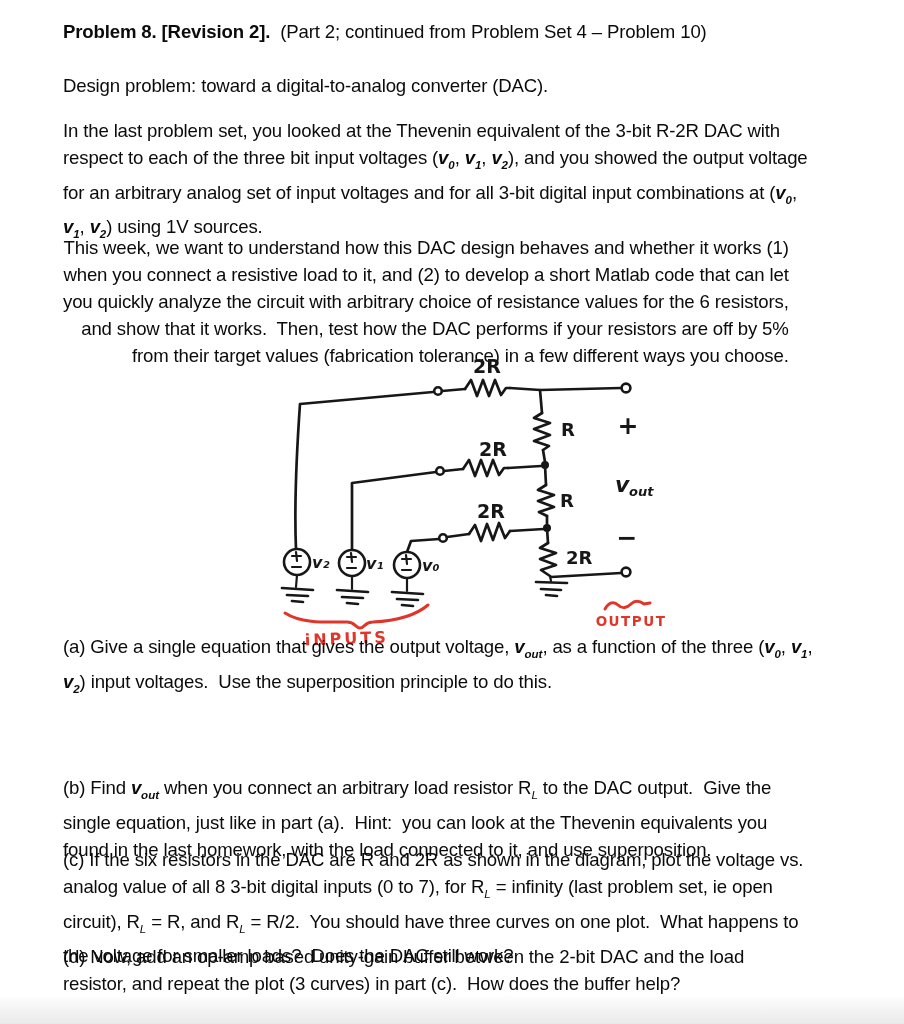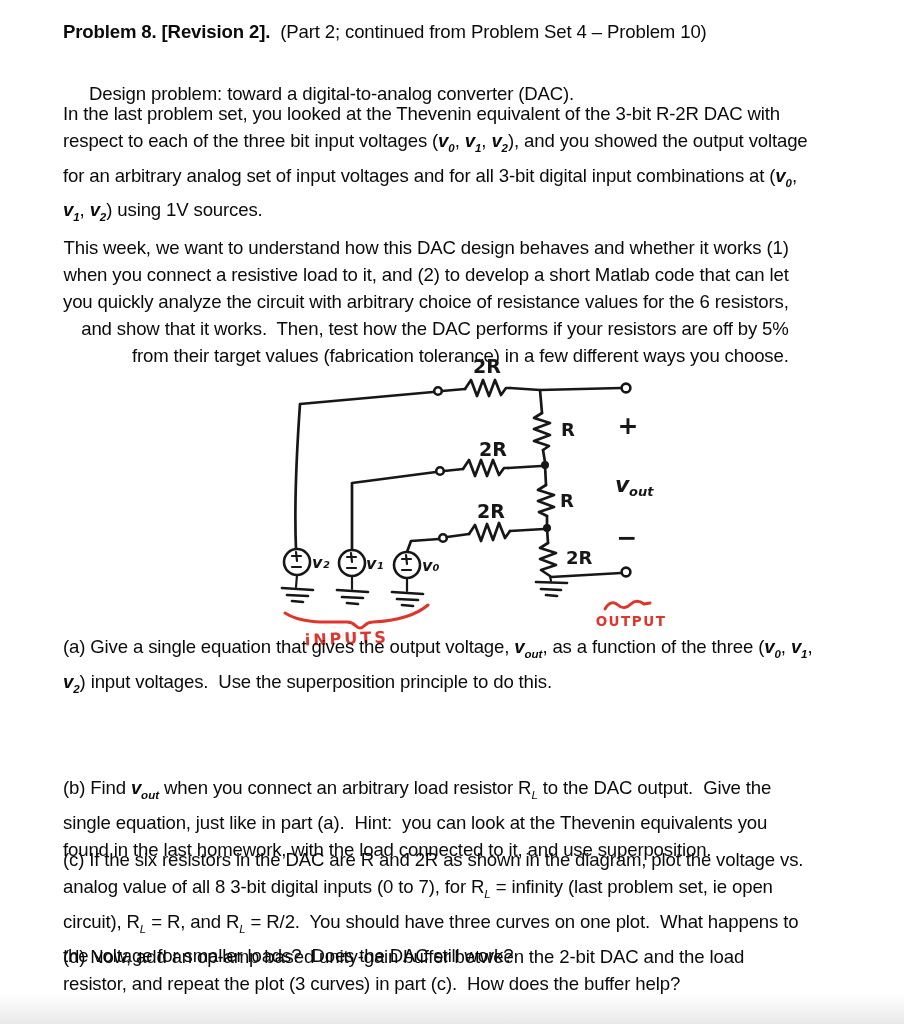--- a/index.html
+++ b/index.html
@@ -30,23 +30,23 @@
     position:absolute;left:0;bottom:0;width:904px;height:30px;
     background:linear-gradient(to bottom,rgba(233,233,233,0),#e9e9e9);
     pointer-events:none;
   }
 </style>
 </head>
 <body>
 
 <div class="para" style="top:18px;"><span class="title-bold">Problem 8. [Revision 2].</span><span>  (Part 2; continued from Problem Set 4 – Problem 10)</span></div>
 
-<div class="para" style="top:80px;margin-left:26px;">Design problem: toward a digital-to-analog converter (DAC).</div>
+<div class="para" style="top:72px;">Design problem: toward a digital-to-analog converter (DAC).</div>
 
-<div class="para" style="top:100px;">In the last problem set, you looked at the Thevenin equivalent of the 3-bit R-2R DAC with
+<div class="para" style="top:117px;">In the last problem set, you looked at the Thevenin equivalent of the 3-bit R-2R DAC with
 respect to each of the three bit input voltages (<i>v<sub>0</sub></i>, <i>v<sub>1</sub></i>, <i>v<sub>2</sub></i>), and you showed the output voltage
 for an arbitrary analog set of input voltages and for all 3-bit digital input combinations at (<i>v<sub>0</sub></i>,
 <i>v<sub>1</sub></i>, <i>v<sub>2</sub></i>) using 1V sources.</div>
 
 <div class="para" style="top:234px;text-align:right;">This week, we want to understand how this DAC design behaves and whether it works (1)
 when you connect a resistive load to it, and (2) to develop a short Matlab code that can let
 you quickly analyze the circuit with arbitrary choice of resistance values for the 6 resistors,
 and show that it works.  Then, test how the DAC performs if your resistors are off by 5%
 from their target values (fabrication tolerance) in a few different ways you choose.</div>
 

